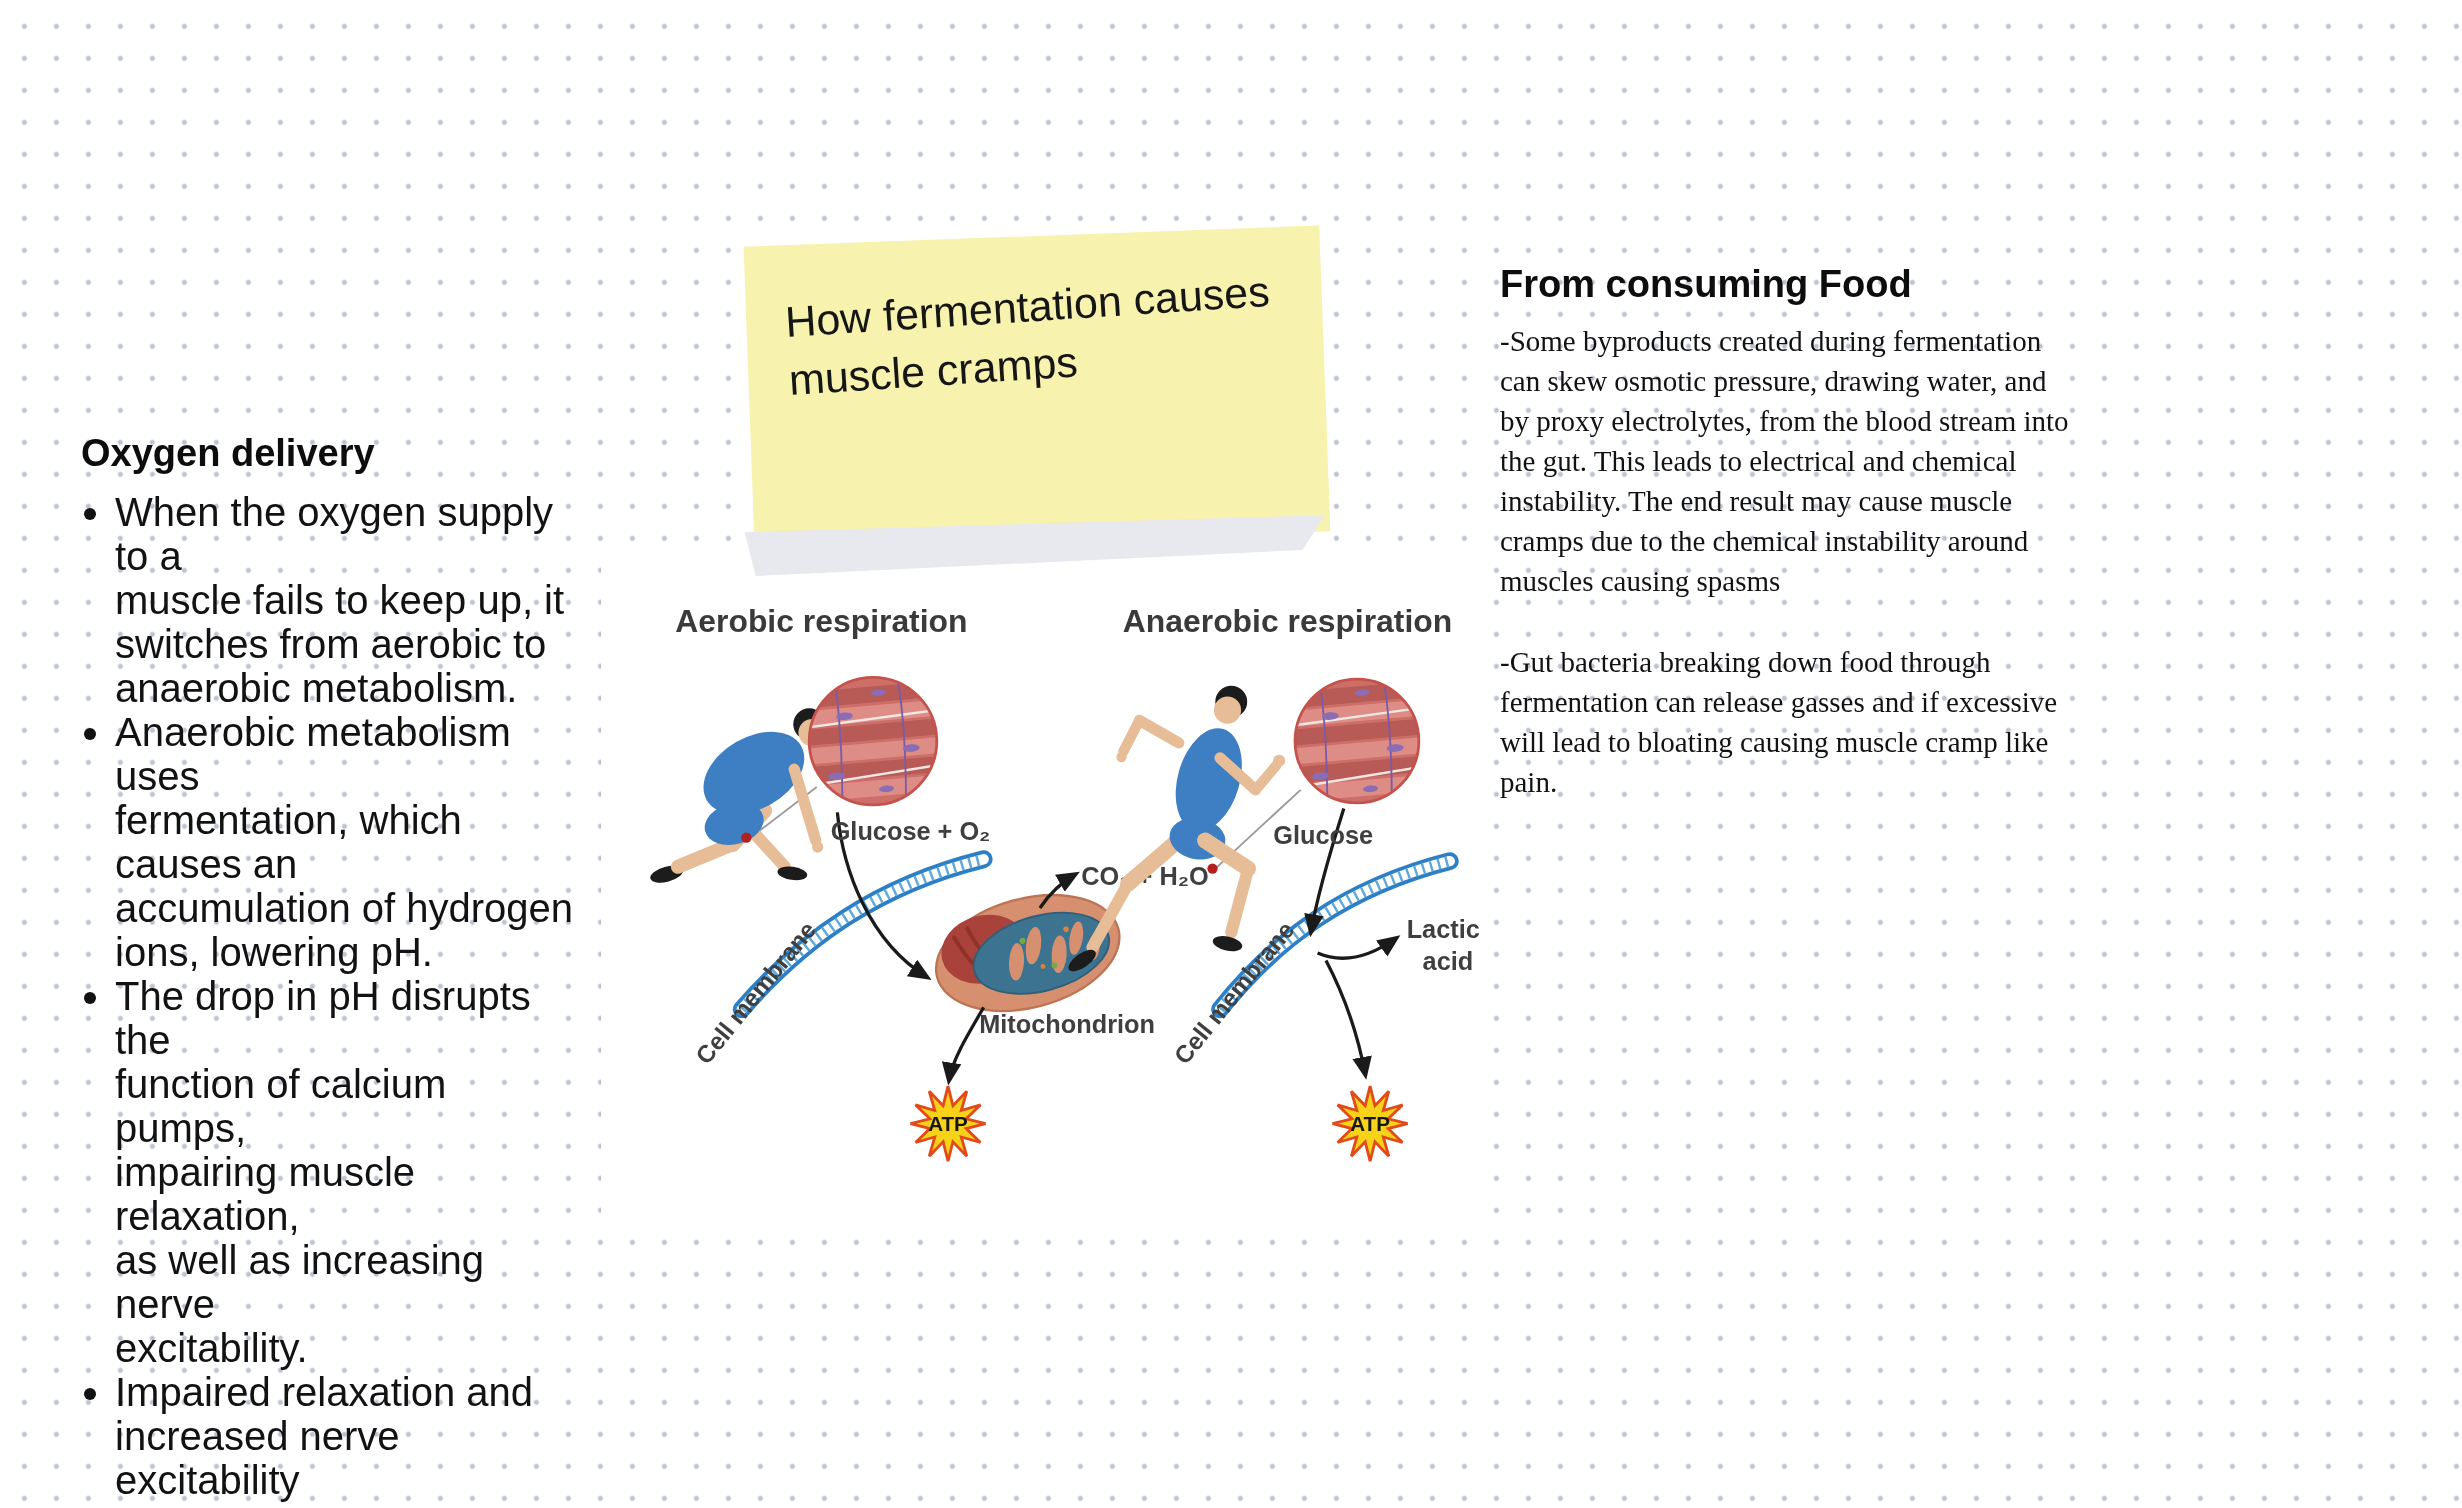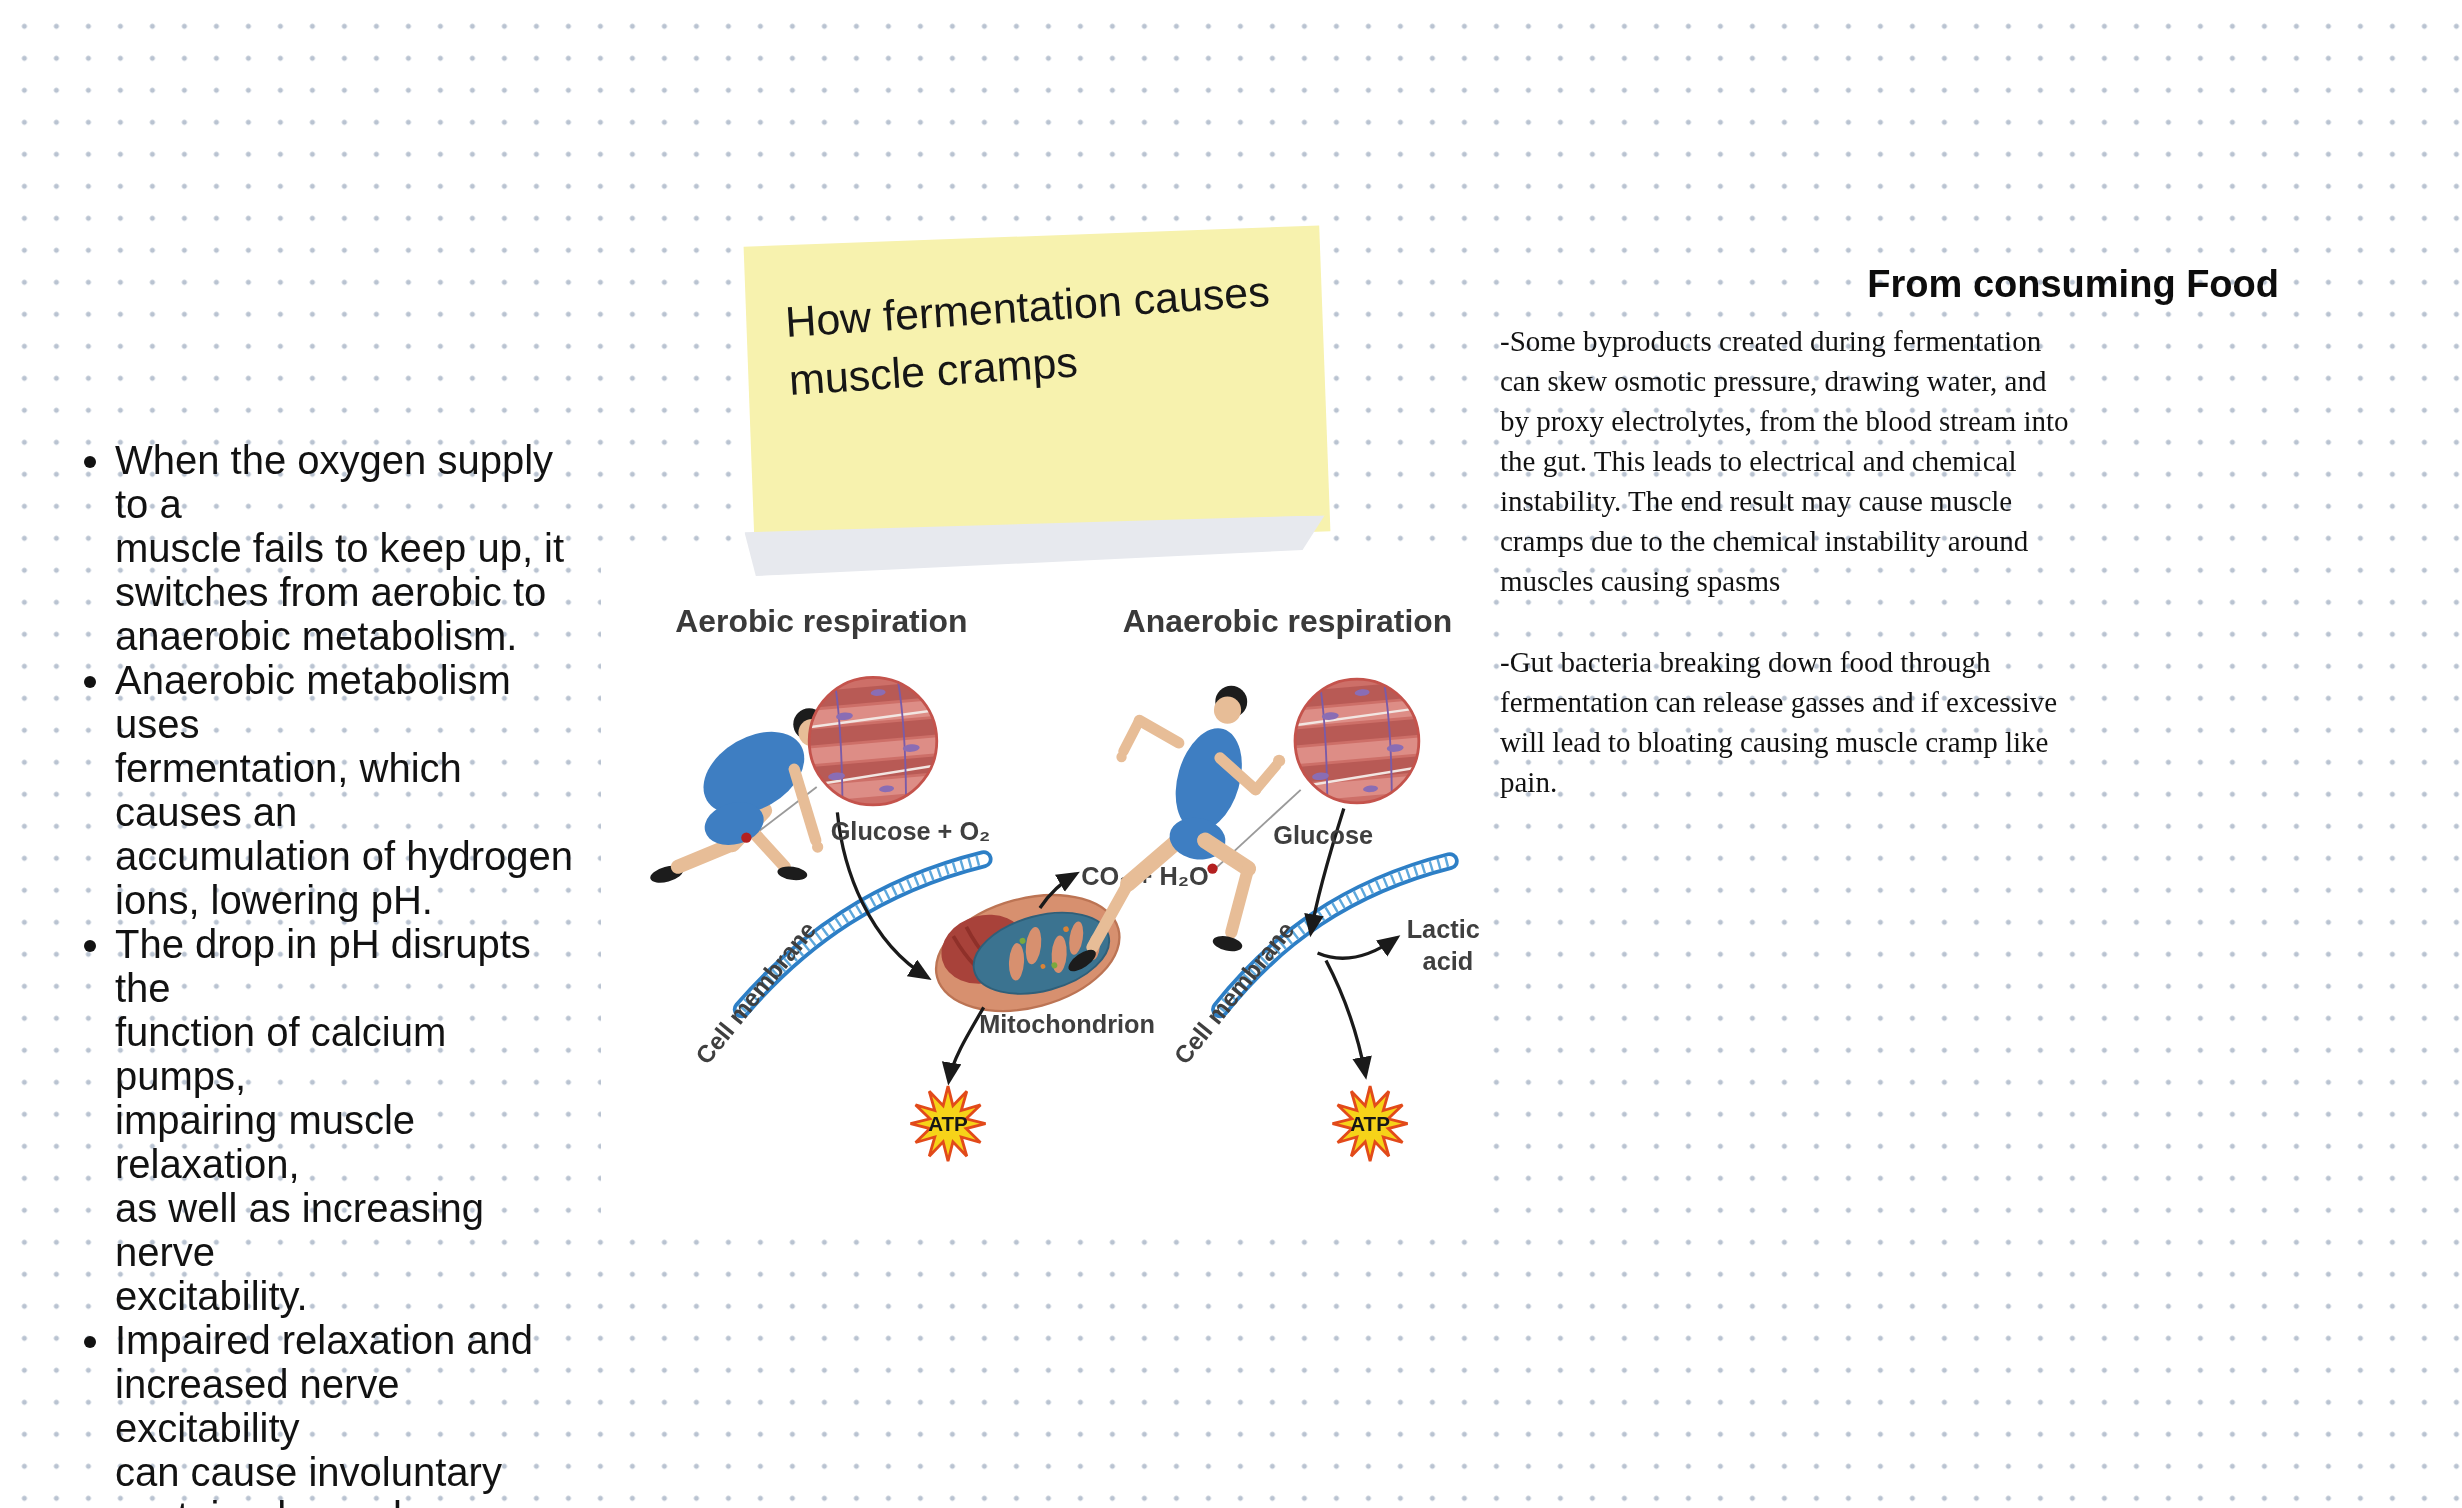--- a/index.html
+++ b/index.html
@@ -18,21 +18,21 @@
   .sticky .shadow{
     position:absolute;left:-13px;right:9.4px;bottom:-28px;height:49px;
     background:#e7e9ee;transform:rotate(.9deg) skewX(-9deg);
     clip-path:polygon(0 10%,100% 0,97% 70%,3% 100%);z-index:-1;
   }
   .sticky .note-text{
     padding:41px 22.5px 0 39px;font-size:43px;line-height:58px;color:#161616;
     transform:rotate(-1.6deg);white-space:pre-wrap;
   }
   
-  .block-title{font-weight:bold;font-size:38px;color:#0d0d0d;text-align:right;margin:0 0 15px 0;}
+  .block-title{font-weight:bold;font-size:38px;color:#0d0d0d;text-align:left;margin:0 0 15px 0;}
   .left-block{position:absolute;left:81px;top:432px;width:497px;}
   .left-block ul{margin:5.6px 0 0 0;padding:0 0 0 34px;list-style:disc outside;}
   .left-block li{font-size:40px;line-height:44px;white-space:pre-wrap;}
   .right-block{position:absolute;left:1500px;top:263px;width:779px;}
   .right-block p{font-size:29px;line-height:40px;margin:0 0 41px 0;white-space:pre-wrap;font-family:Liberation Serif, serif;}
   
   .diagram-panel{position:absolute;left:601px;top:559px;width:891px;height:668px;background:#ffffff;z-index:2;text-align:right;}
   .dheader{font-weight:600;font-size:34px;fill:#3a3a3a;}
   .dlabel{font-weight:600;font-size:27px;fill:#3f3f3f;}
   .dlabel-sm{font-weight:600;font-size:26px;fill:#3f3f3f;}
@@ -212,20 +212,21 @@
     </svg>
   </div>
 
   <div class="sticky">
     <div class="shadow"></div>
     <div class="note-text">How fermentation causes
 muscle cramps</div>
   </div>
 
   <div class="left-block">
+    <h2 class="block-title">Oxygen delivery</h2>
     <ul>
       <li>When the oxygen supply to a
 muscle fails to keep up, it
 switches from aerobic to
 anaerobic metabolism.</li>
       <li>Anaerobic metabolism uses
 fermentation, which causes an
 accumulation of hydrogen
 ions, lowering pH.</li>
       <li>The drop in pH disrupts the

